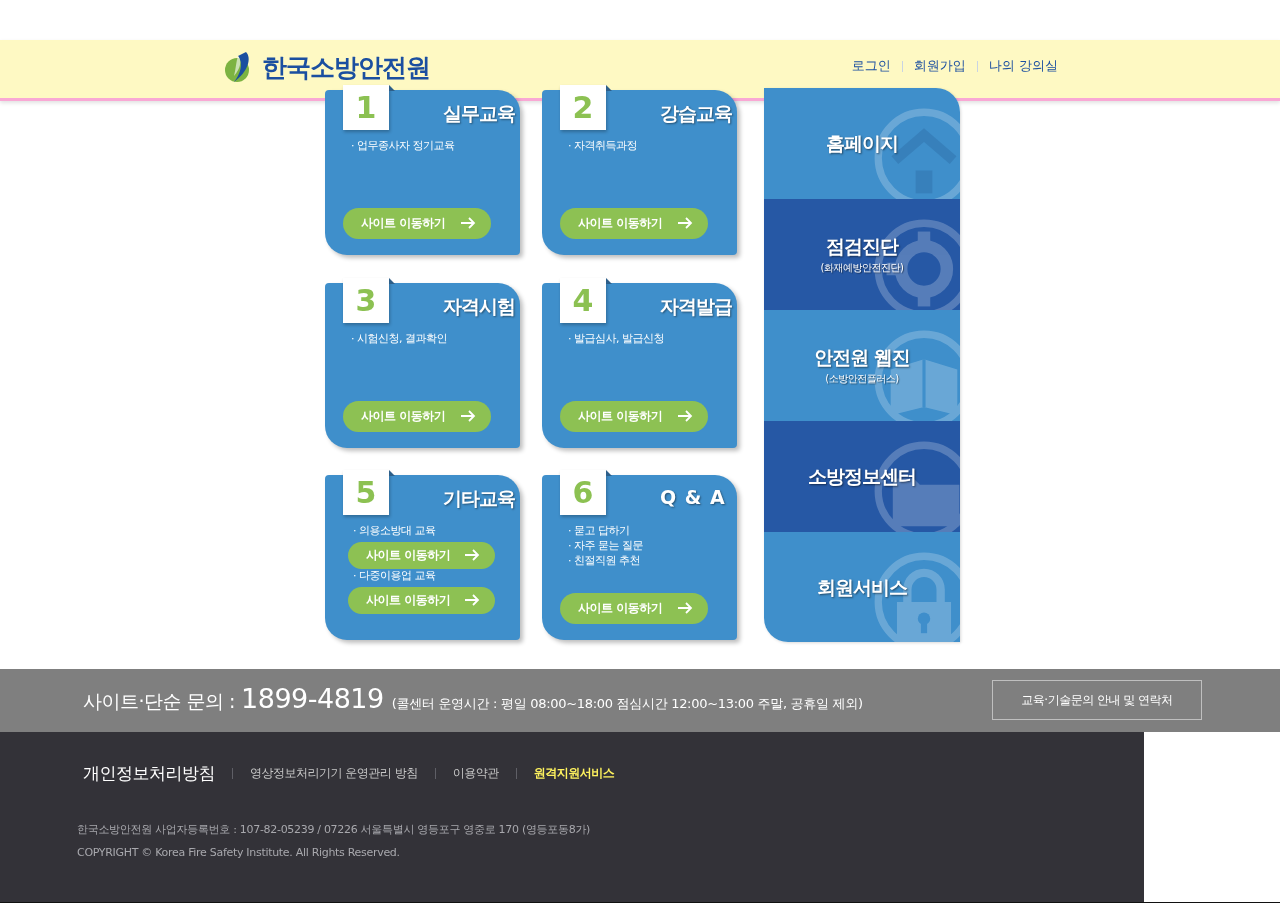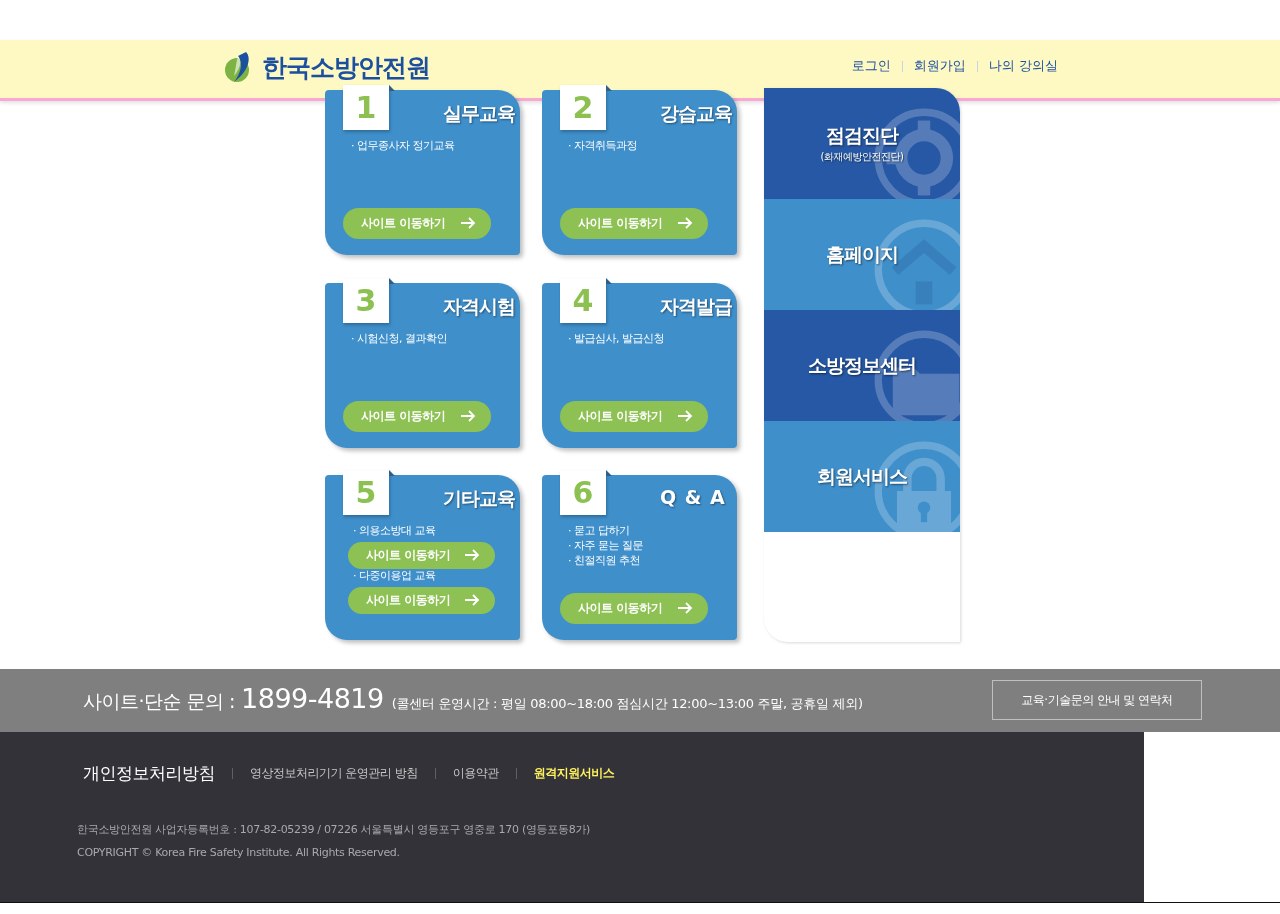--- a/index.html
+++ b/index.html
@@ -171,38 +171,47 @@
   </div>
   <div class="go-btn" style="top:118px;">
     <span>사이트 이동하기</span>
     <svg class="arrow" viewBox="0 0 18 18">
         <path d="M2 9 H15 M10 4 L15 9 L10 14" stroke="#fff" stroke-width="1.8" fill="none"></path>
       </svg>
   </div>
 </div>
 
 <div class="side">
+  <div class="side-item light">
+    <svg class="bg-icon" viewBox="0 0 100 100">
+      <circle cx="50" cy="50" r="44" stroke="#fff" stroke-width="7" fill="none"></circle>
+      <path d="M22 52 L50 28 L78 52" stroke="#1e4f86" stroke-width="10" fill="none"></path>
+      <rect x="42" y="62" width="16" height="22" fill="#1e4f86"></rect>
+    </svg>
+    <span class="label">홈페이지</span>
+  </div>
   <div class="side-item dark">
     <svg class="bg-icon" viewBox="0 0 100 100">
       <circle cx="50" cy="50" r="44" stroke="#fff" stroke-width="7" fill="none"></circle>
       <circle cx="50" cy="50" r="22" stroke="#fff" stroke-width="12" fill="none"></circle>
       <rect x="44" y="14" width="12" height="14" fill="#fff"></rect>
       <rect x="44" y="72" width="12" height="14" fill="#fff"></rect>
       <rect x="14" y="44" width="14" height="12" fill="#fff"></rect>
     </svg>
     <span class="label">점검진단</span>
     <span class="sublabel">(화재예방안전진단)</span>
   </div>
   <div class="side-item light">
     <svg class="bg-icon" viewBox="0 0 100 100">
       <circle cx="50" cy="50" r="44" stroke="#fff" stroke-width="7" fill="none"></circle>
-      <path d="M22 52 L50 28 L78 52" stroke="#1e4f86" stroke-width="10" fill="none"></path>
-      <rect x="42" y="62" width="16" height="22" fill="#1e4f86"></rect>
-    </svg>
-    <span class="label">홈페이지</span>
+      <path d="M18 40 L50 30 L82 40 L82 84 L50 76 L18 84 Z" fill="#fff"></path>
+      <path d="M50 30 L50 76" stroke="#3f8fcb" stroke-width="3"></path>
+    </svg>
+    <span class="label">안전원 웹진</span>
+    <span class="sublabel">(소방안전플러스)</span>
   </div>
   <div class="side-item dark">
     <svg class="bg-icon" viewBox="0 0 100 100">
       <circle cx="50" cy="50" r="44" stroke="#fff" stroke-width="7" fill="none"></circle>
       <path d="M20 38 L40 38 L46 44 L84 44 L84 84 L20 84 Z" fill="#fff"></path>
     </svg>
     <span class="label">소방정보센터</span>
   </div>
   <div class="side-item light">
     <svg class="bg-icon" viewBox="0 0 100 100">

